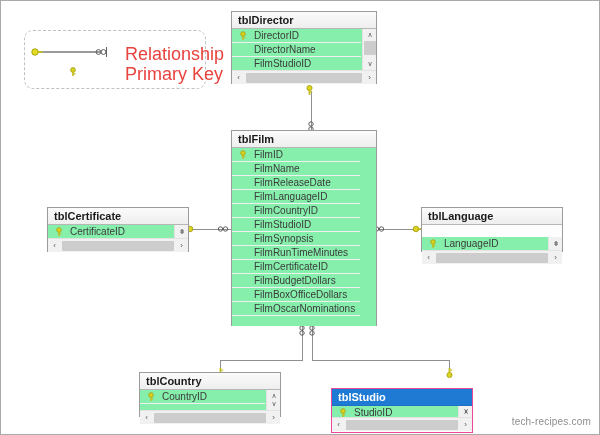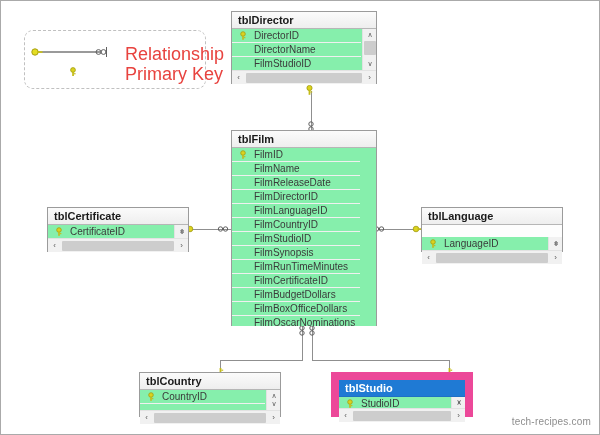--- a/index.html
+++ b/index.html
@@ -67,21 +67,22 @@
 
   
   .tbl {
     position: absolute;
     background: #fdfdfd;
     border: 1px solid #9b9b9b;
     box-sizing: border-box;
     box-shadow: 0 0 0 0 rgba(0,0,0,0);
   }
   .tbl.selected {
-    border: 8px solid #ec4899;
+    border: 1px solid #ec4899;
+    margin-top: 16px;
   }
   .tbl-header {
     height: 17px;
     line-height: 17px;
     background: linear-gradient(#fbfbfb, #eeeeee);
     border-bottom: 1px solid #b6b6b6;
     font-weight: bold;
     font-size: 11px;
     color: #1a1a1a;
     padding-left: 6px;
@@ -367,21 +368,20 @@
             <svg width="8" height="10" viewBox="0 0 8 10">
                 <circle cx="4" cy="3" r="2.3" fill="#d9d21f" stroke="#a59d12" stroke-width="0.8"></circle>
                 <rect x="3.2" y="4.6" width="1.6" height="4.2" fill="#c3bb18"></rect>
                 <rect x="4.8" y="6.1" width="1.6" height="1.1" fill="#c3bb18"></rect>
               </svg>
           </span>
           <span>FilmID</span>
         </div>
         <div class="field"><span>FilmName</span></div>
         <div class="field"><span>FilmReleaseDate</span></div>
-        <div class="field"><span>FilmDirectorID</span></div>
         <div class="field"><span>FilmLanguageID</span></div>
         <div class="field"><span>FilmCountryID</span></div>
         <div class="field"><span>FilmStudioID</span></div>
         <div class="field"><span>FilmSynopsis</span></div>
         <div class="field"><span>FilmRunTimeMinutes</span></div>
         <div class="field"><span>FilmCertificateID</span></div>
         <div class="field"><span>FilmBudgetDollars</span></div>
         <div class="field"><span>FilmBoxOfficeDollars</span></div>
         <div class="field"><span>FilmOscarNominations</span></div>
 

